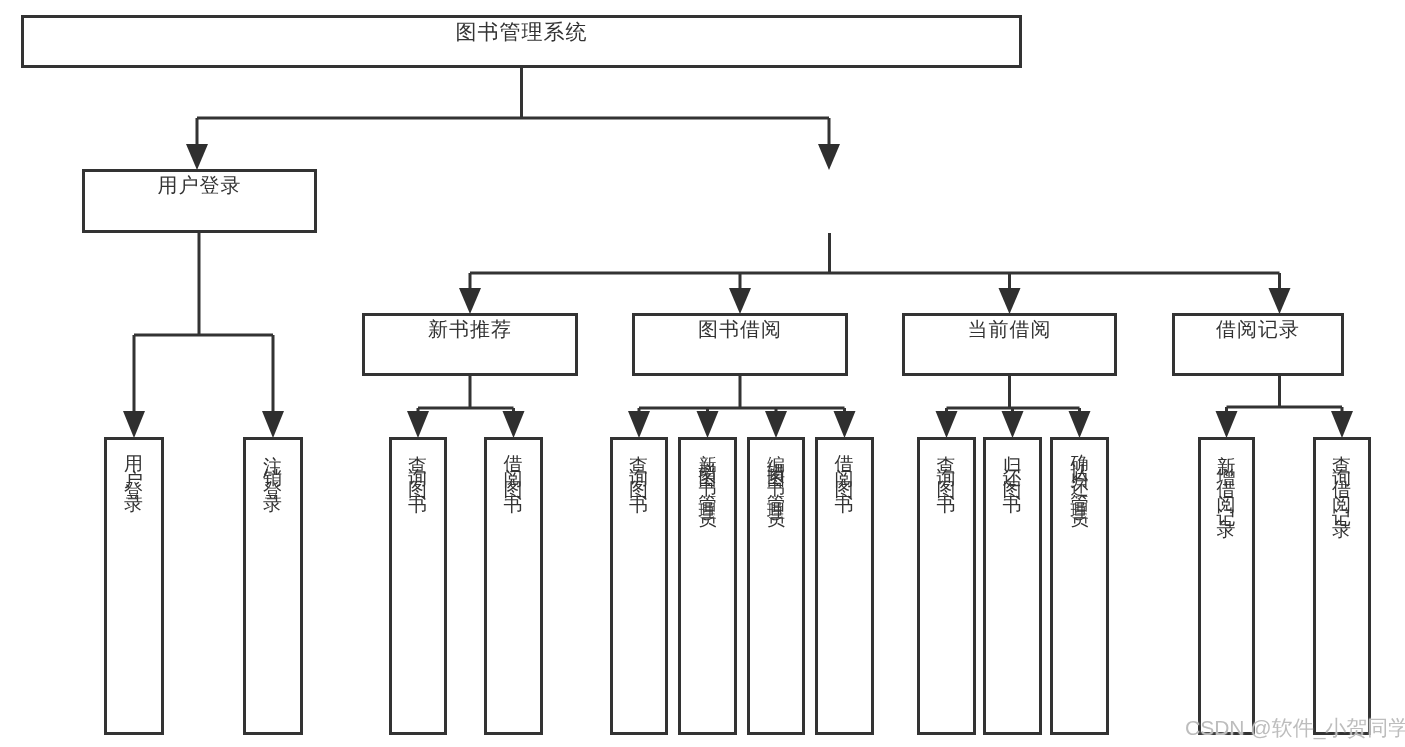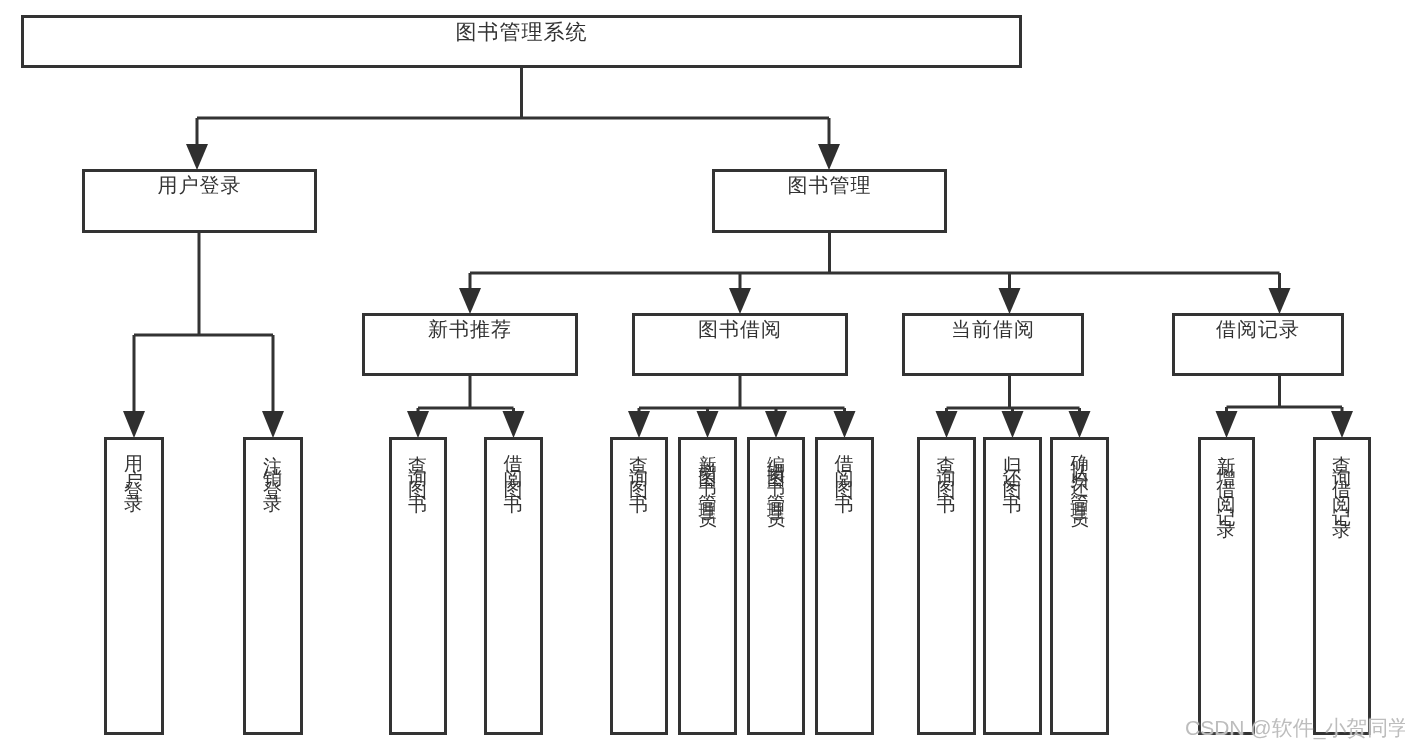--- a/index.html
+++ b/index.html
@@ -87,31 +87,28 @@
     </g>
   </svg>
 
   <div class="node root" style="left:21px;top:15px;width:1001px;height:53px">
     <span class="lbl">图书管理系统</span>
   </div>
 
   <div class="node branch" style="left:82px;top:169px;width:235px;height:64px">
     <span class="lbl">用户登录</span>
   </div>
-  <div class="node branch" style="left:712px;top:169px;width:235px;height:64px">
-    <span class="lbl">图书管理</span>
-  </div>
 
   <div class="node branch" style="left:632px;top:313px;width:216px;height:63px">
     <span class="lbl">图书借阅</span>
   </div>
   <div class="node branch" style="left:362px;top:313px;width:216px;height:63px">
     <span class="lbl">新书推荐</span>
   </div>
-  <div class="node branch" style="left:902px;top:313px;width:182px;height:63px">
+  <div class="node branch" style="left:902px;top:313px;width:215px;height:63px">
     <span class="lbl">当前借阅</span>
   </div>
   <div class="node branch" style="left:1172px;top:313px;width:172px;height:63px">
     <span class="lbl">借阅记录</span>
   </div>
 
   <div class="node leaf" style="left:104px;top:437px;width:60px;height:298px">
     <span class="lbl">用户登录</span>
   </div>
   <div class="node leaf" style="left:243px;top:437px;width:60px;height:298px">

